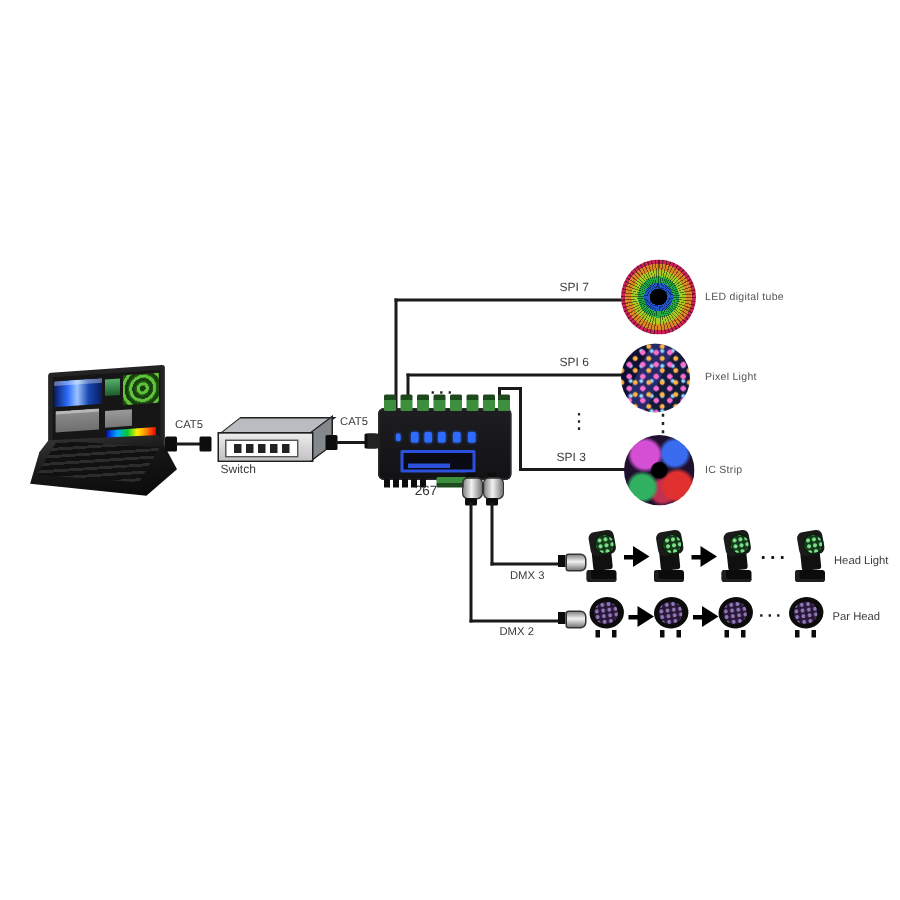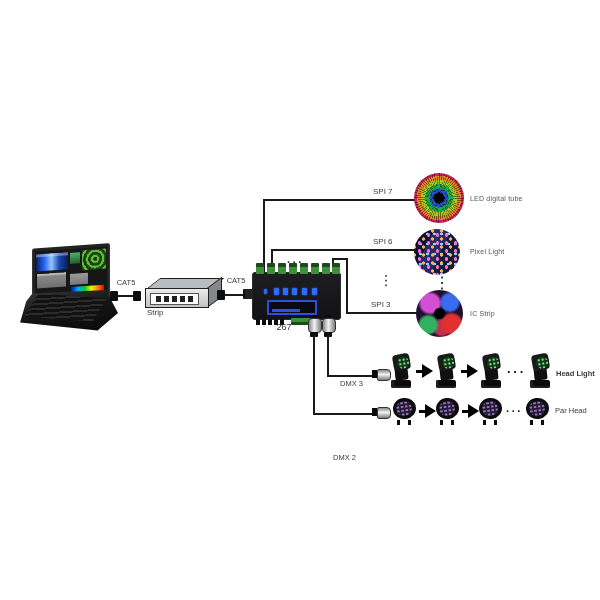--- a/index.html
+++ b/index.html
@@ -167,21 +167,21 @@
     <div class="sw-front">
       <div class="sw-strip">
         <div class="sw-port"></div>
         <div class="sw-port"></div>
         <div class="sw-port"></div>
         <div class="sw-port"></div>
         <div class="sw-port"></div>
       </div>
     </div>
   </div>
-  <div class="lbl" style="left:147px; top:308px;">Strip</div>
+  <div class="lbl" style="left:147px; top:308px;">Switch</div>
 
   <div class="rj45" style="left:217px; top:290px;"></div>
   <div class="wire" style="left:224px; top:294px; width:22px; height:2px;"></div>
   <div class="rj45" style="left:243px; top:289px;"></div>
   <div class="lbl catlbl" style="left:219px; top:276px;">CAT5</div>
 
   <div class="wire" style="left:263px; top:199px; width:2px; height:73px;"></div>
   <div class="wire" style="left:263px; top:199px; width:153px; height:2px;"></div>
   <div class="wire" style="left:271px; top:249px; width:2px; height:23px;"></div>
   <div class="wire" style="left:271px; top:249px; width:145px; height:2px;"></div>
@@ -250,21 +250,21 @@
     <div class="barrel"></div>
   </div>
   <div class="lbl" style="left:340px; top:379px; font-size:7.5px;">DMX 3</div>
 
   <div class="wire" style="left:313px; top:335px; width:2px; height:80px;"></div>
   <div class="wire" style="left:313px; top:413px; width:60px; height:2px;"></div>
   <div class="xlr-h" style="left:372px; top:407px;">
     <div class="cap"></div>
     <div class="barrel"></div>
   </div>
-  <div class="lbl" style="left:333px; top:416px; font-size:7.5px;margin-top:37px;">DMX 2</div>
+  <div class="lbl" style="left:333px; top:416px; font-size:7.5px;">DMX 2</div>
 
   <div class="rowflex" style="left:390px; top:354px; gap:2px;">
     <div class="mh">
       <div class="mh-yoke"></div>
       <div class="mh-head">
           <div class="mh-lens"></div>
         </div>
       <div class="mh-base"></div>
     </div>
     <div class="arrow"></div>
@@ -285,21 +285,21 @@
     </div>
     <div class="rowdots">···</div>
     <div class="mh">
       <div class="mh-yoke"></div>
       <div class="mh-head">
           <div class="mh-lens"></div>
         </div>
       <div class="mh-base"></div>
     </div>
   </div>
-  <div class="lbl" style="left:556px; top:369px; font-size:7.5px;font-weight:bold;">Head Light</div>
+  <div class="lbl" style="left:556px; top:369px; font-size:7.5px;">Head Light</div>
 
   <div class="rowflex" style="left:392px; top:397px; gap:1px;">
     <div class="par">
       <div class="par-can">
           <div class="par-face"></div>
         </div>
       <div class="par-leg" style="left:5px;"></div>
       <div class="par-leg" style="left:16px;"></div>
     </div>
     <div class="arrow" style="width:15px;"></div>

